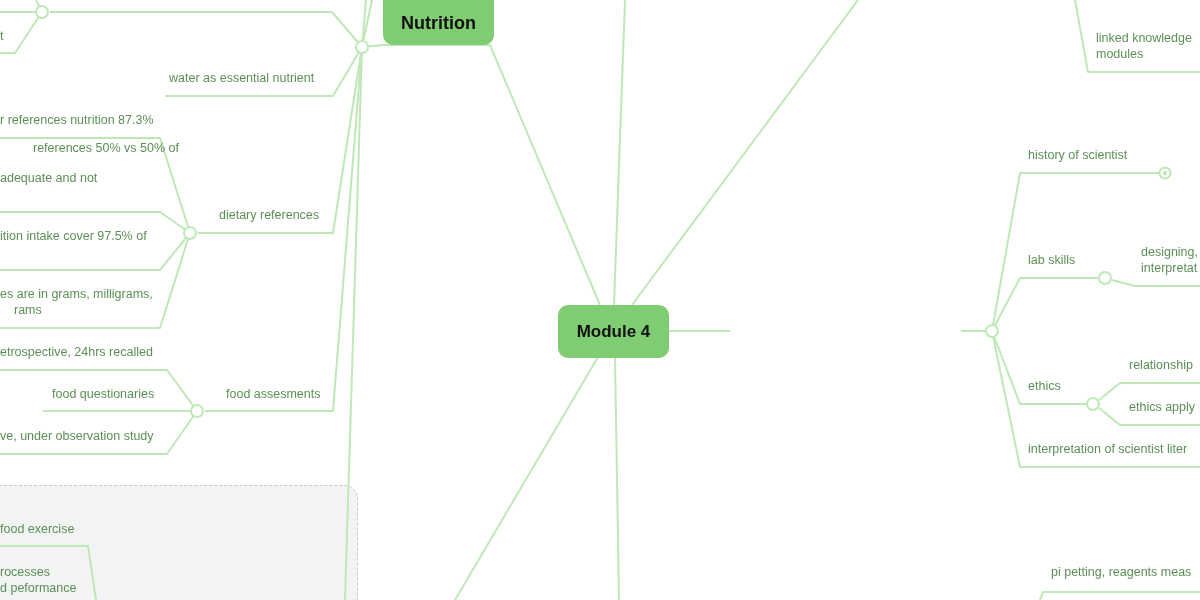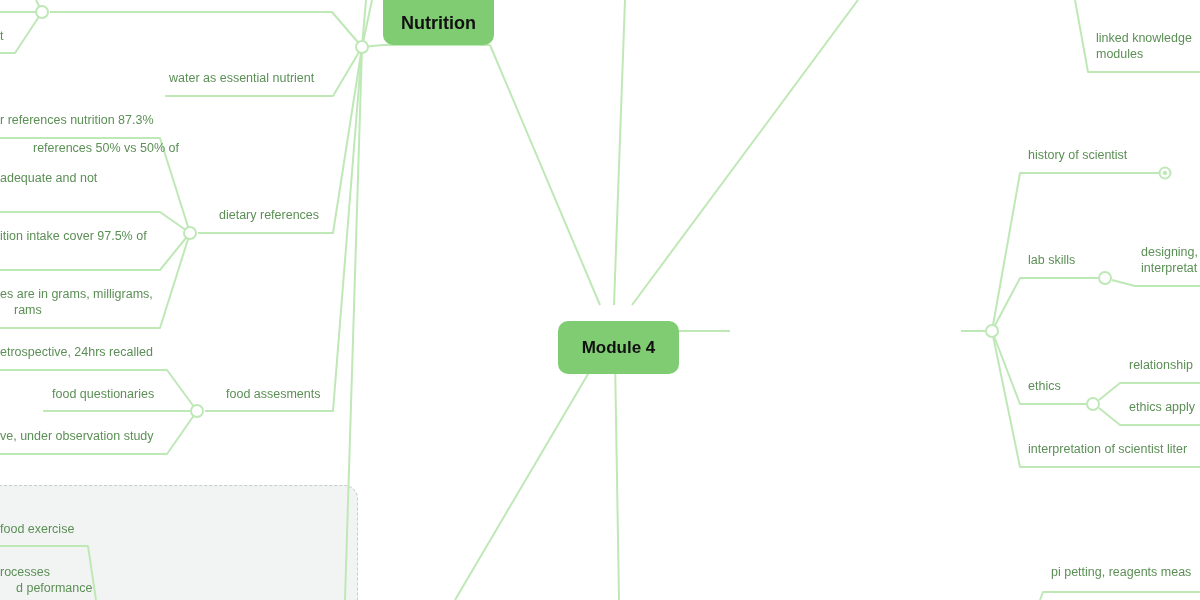--- a/index.html
+++ b/index.html
@@ -88,21 +88,21 @@
       <circle cx="1105" cy="278" r="6"></circle>
       <circle cx="1093" cy="404" r="6"></circle>
       <circle cx="1165" cy="173" r="5.5"></circle>
     </g>
     <circle cx="1165" cy="173" r="2.2" fill="#bfe8b7"></circle>
   </svg>
 
   <div class="topic" style="left:383px; top:-12px; width:111px; height:57px; font-size:18px; padding-top:14px;">
     <span>Nutrition</span>
   </div>
-  <div class="topic" style="left:558px; top:305px; width:121px; height:53px; font-size:17px;margin-top:16px;">
+  <div class="topic" style="left:558px; top:305px; width:111px; height:53px; font-size:17px;">
     <span>Module 4</span>
   </div>
 
   <div class="lbl" style="left:0px; top:28px;">t</div>
   <div class="lbl" style="left:169px; top:70px;text-align:right;">water as essential  nutrient</div>
 
   <div class="lbl" style="left:219px; top:207px;">dietary references</div>
   <div class="lbl" style="left:0px; top:112px;">r references nutrition 87.3%</div>
   <div class="lbl" style="left:0px; top:140px;margin-left:33px;">references 50% vs 50% of</div>
   <div class="lbl" style="left:0px; top:170px;">adequate and not</div>
@@ -110,21 +110,21 @@
   <div class="lbl" style="left:0px; top:286px;">es are in grams, milligrams,</div>
   <div class="lbl" style="left:0px; top:302px;padding-left:14px;">rams</div>
 
   <div class="lbl" style="left:226px; top:386px;">food assesments</div>
   <div class="lbl" style="left:0px; top:344px;">etrospective, 24hrs recalled</div>
   <div class="lbl" style="left:52px; top:386px;">food questionaries</div>
   <div class="lbl" style="left:0px; top:428px;">ve, under observation study</div>
 
   <div class="lbl" style="left:0px; top:521px;">food exercise</div>
   <div class="lbl" style="left:0px; top:564px;">rocesses</div>
-  <div class="lbl" style="left:0px; top:580px;margin-left:16px;">d peformance</div>
+  <div class="lbl" style="left:0px; top:580px;">d peformance</div>
 
   <div class="lbl" style="left:1096px; top:30px;">linked knowledge</div>
   <div class="lbl" style="left:1096px; top:46px;">modules</div>
 
   <div class="lbl" style="left:1028px; top:147px;">history of scientist</div>
   <div class="lbl" style="left:1028px; top:252px;">lab skills</div>
   <div class="lbl" style="left:1141px; top:244px;">designing,</div>
   <div class="lbl" style="left:1141px; top:260px;">interpretat</div>
   <div class="lbl" style="left:1028px; top:378px;">ethics</div>
   <div class="lbl" style="left:1129px; top:357px;">relationship</div>

